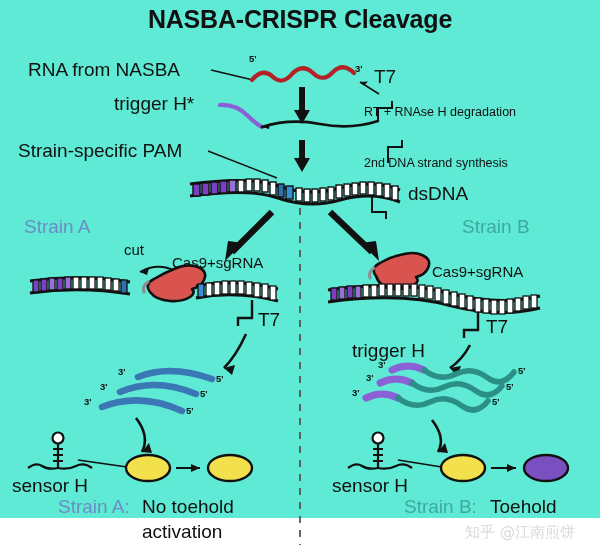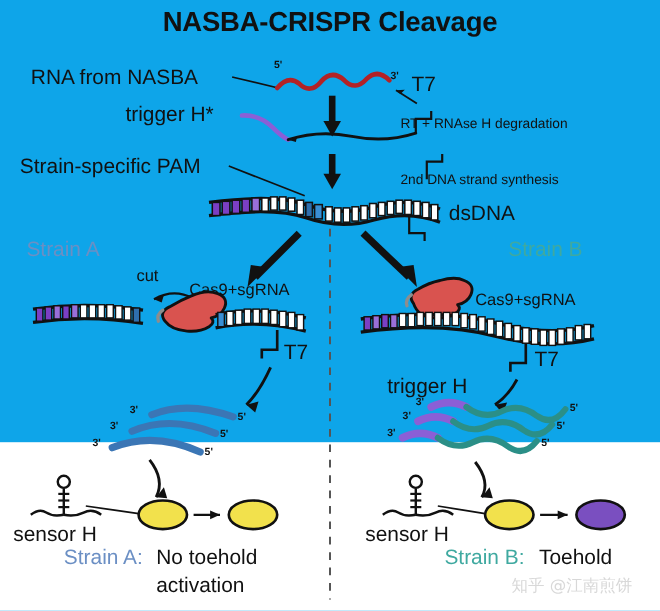--- a/index.html
+++ b/index.html
@@ -1,18 +1,18 @@
 <!DOCTYPE html>
 <html><head>
 <meta charset="utf-8">
 <style>
   html,body{margin:0;padding:0;background:#ffffff;}
   body{width:600px;height:555px;overflow:hidden;
        font-family:"Liberation Sans","DejaVu Sans",sans-serif;}
-  #stage{position:relative;width:600px;height:402px;background:#0ea5e9;}
+  #stage{position:relative;width:600px;height:518px;background:#5eead4;}
   svg#canvas{position:absolute;left:0;top:0;width:600px;height:555px;}
   .lbl{font-family:"Liberation Sans","DejaVu Sans",sans-serif;fill:#111;}
   .title{font-size:25px;font-weight:bold;letter-spacing:-0.2px;}
   .big{font-size:19px;}
   .mid{font-size:15px;}
   .small{font-size:12.5px;}
   .tiny{font-size:9.5px;font-weight:bold;}
   .strainA{fill:#6b8fc4;}
   .strainB{fill:#3fa9a0;}
   .wm{font-size:15px;fill:#b9b9b9;opacity:.55;

